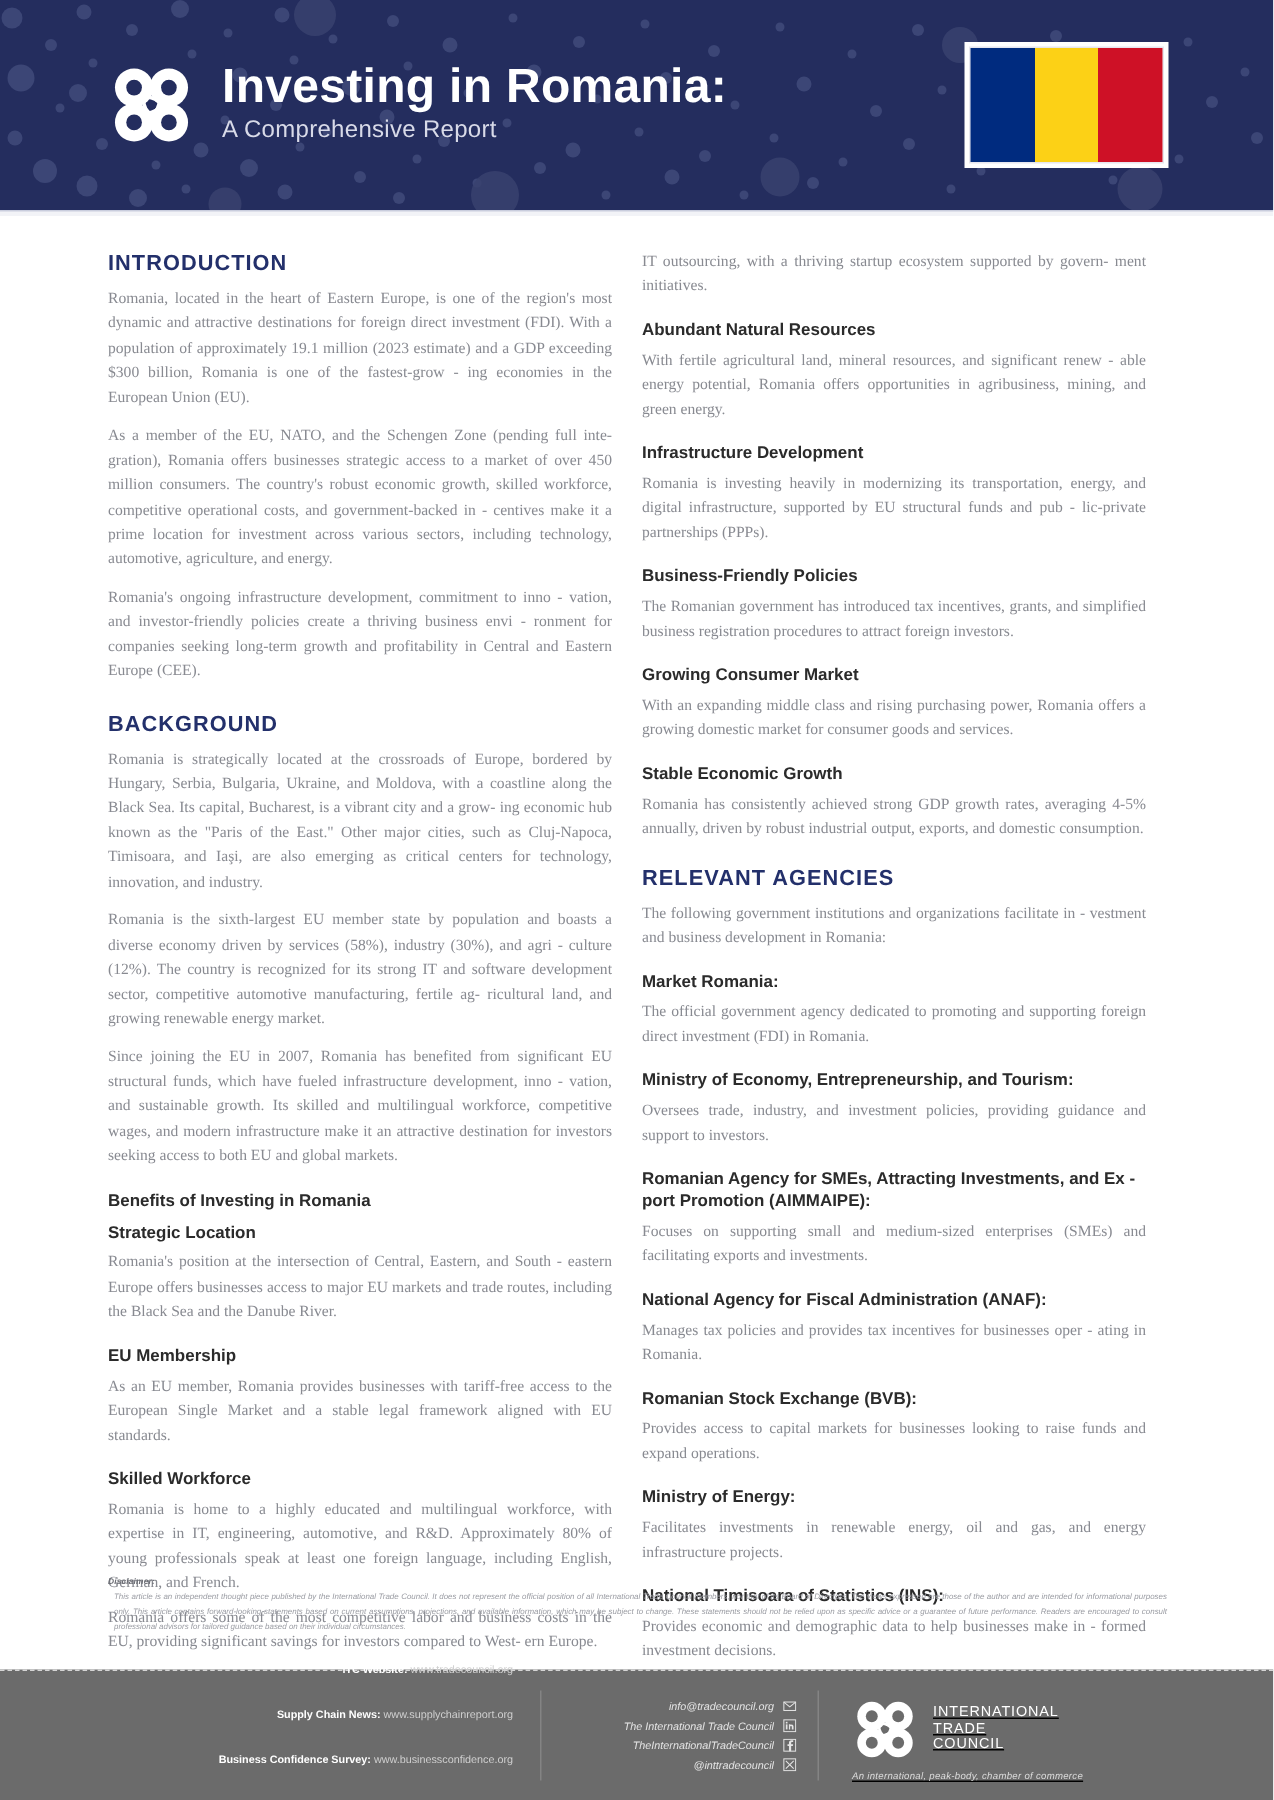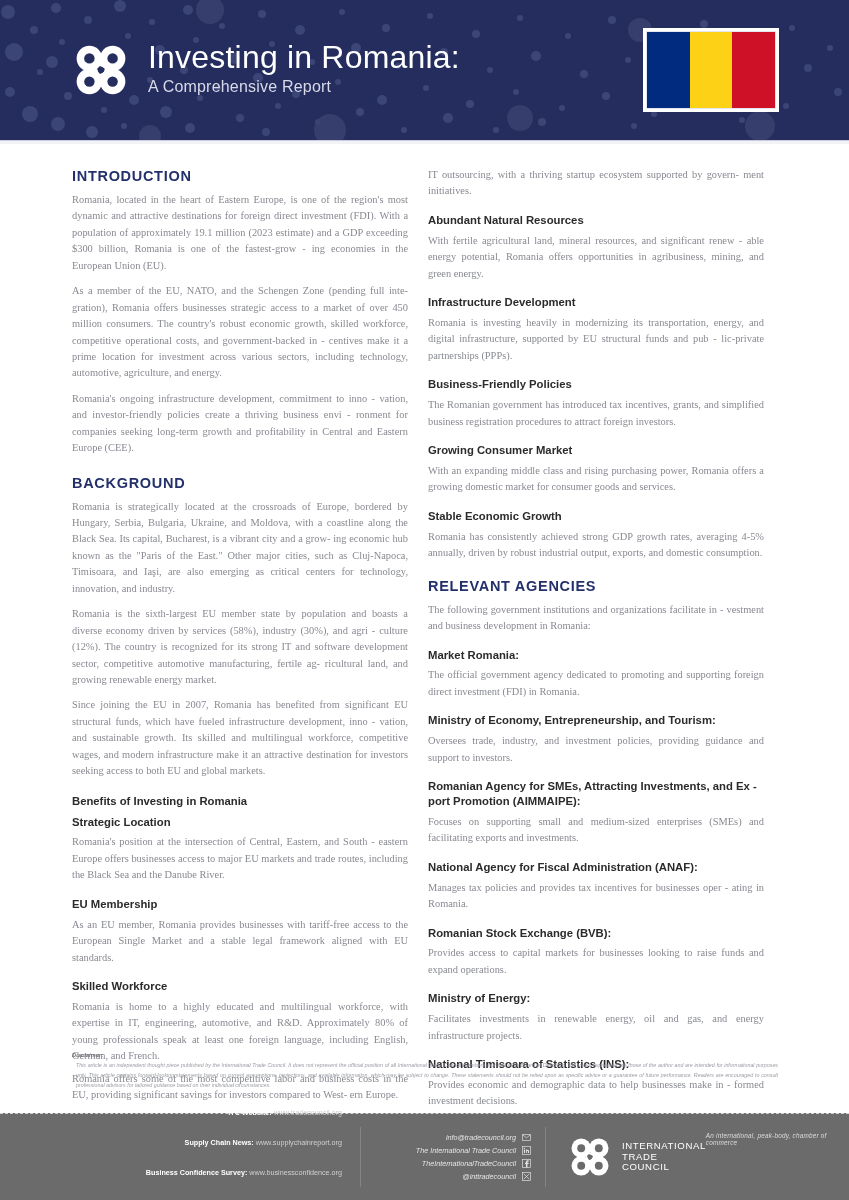--- a/index.html
+++ b/index.html
@@ -47,21 +47,21 @@
     height: 58px;
     flex: 0 0 58px;
     margin-right: 18px;
   }
   .brand-mark svg { display: block; width: 100%; height: 100%; }
 
   .title-block { flex: 1 1 auto; padding-bottom: 4px; }
   .doc-title {
     color: #ffffff;
     font-size: 32px;
-    font-weight: 400;
+    font-weight: 700;
     letter-spacing: 0.2px;
     line-height: 1.1;
     white-space: nowrap;
   }
   .doc-subtitle {
     color: #d8dae8;
     font-size: 16px;
     font-weight: 400;
     margin-top: 3px;
     letter-spacing: 0.2px;
@@ -208,23 +208,24 @@
     width: 9px; height: 9px;
     flex: 0 0 9px;
     display: flex; align-items: center; justify-content: center;
   }
   .sicon svg { width: 100%; height: 100%; display: block; }
 
   .footer-col-logo {
     flex: 1 1 auto;
     padding-left: 22px;
     display: flex;
-    flex-direction: row;
-    justify-content: flex-start;
+    flex-direction: column;
+    justify-content: flex-end;
     height: 62px;
+    text-decoration: underline;
   }
   .logo-row { display: flex; align-items: center; gap: 10px; }
   .footer-mark { width: 44px; height: 44px; flex: 0 0 44px; }
   .footer-mark svg { width: 100%; height: 100%; display: block; }
   .footer-wordmark {
     display: flex;
     flex-direction: column;
     line-height: 1.12;
   }
   .footer-wordmark div {

